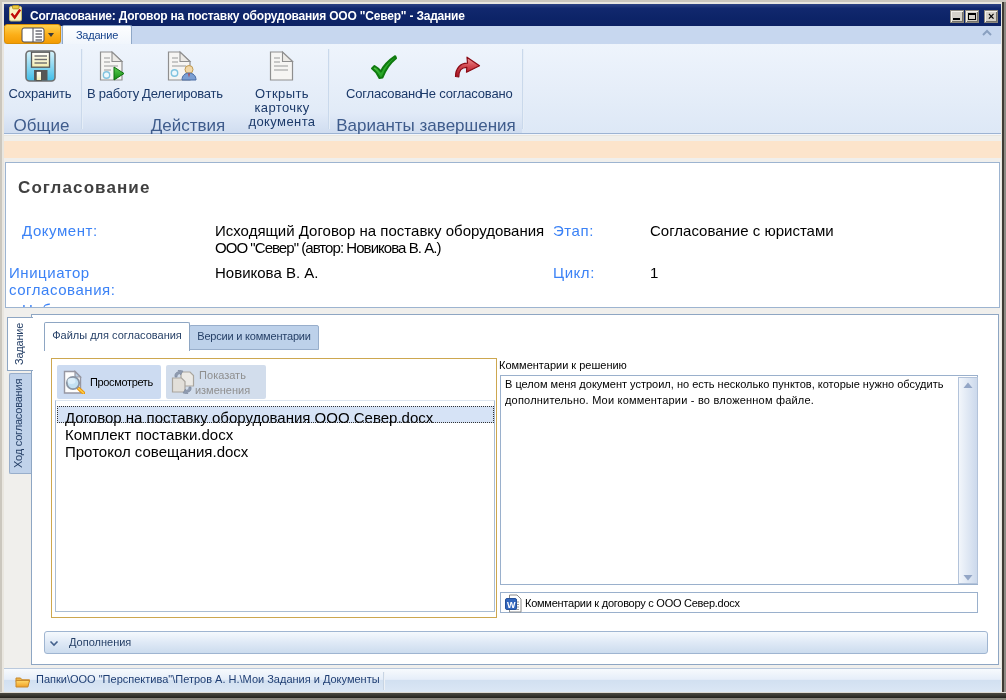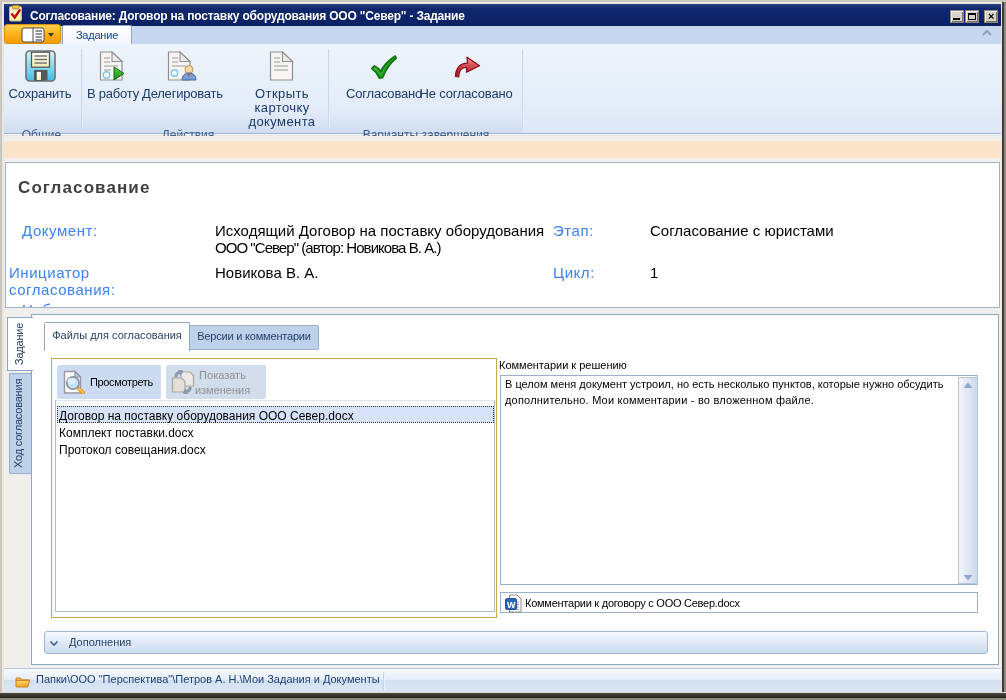--- a/index.html
+++ b/index.html
@@ -12,21 +12,21 @@
 .title .txt{position:absolute;left:26px;top:5px;}
 .wbtn{position:absolute;top:6px;width:14px;height:13px;background:#d6d2c9;border:1px solid #8d897f;box-shadow:inset 1px 1px 0 #f4f1ea, inset -1px -1px 0 #75726a;}
 
 .tabrow{left:4px;top:26px;width:997px;height:19px;background:#c7d7ef}
 .appbtn{left:4px;top:24px;width:57px;height:20px;background:linear-gradient(#ffd24e,#fcae17 55%,#f39c04);border:1px solid #d98f06;border-radius:3px;}
 .ribtab{left:62px;top:25px;width:70px;height:20px;background:linear-gradient(#fdfeff,#f0f5fc);border:1px solid #8fa8c8;border-bottom:none;border-radius:2px 2px 0 0;color:#15428b;font-size:11px;letter-spacing:-0.2px;text-align:center;line-height:19px}
 
 .ribbon{left:4px;top:44px;width:997px;height:90px;background:linear-gradient(#eef4fc,#e6eef9 50%,#dde8f6)}
 .rsep{top:49px;width:2px;height:80px;background:linear-gradient(90deg,#bccee5,#f3f8fd)}
 .ribbot{left:4px;top:133px;width:997px;height:2px;background:#9cb3d3;border-bottom:1px solid #f3f6fa}
-.glabel{top:128px;font-size:12px;color:#3f5c8c;text-align:center}
+.glabel{top:116px;font-size:17px;color:#3f5c8c;text-align:center}
 .blabel{top:87px;font-size:13px;letter-spacing:-0.2px;color:#1c3a6a;text-align:center;line-height:14px}
 
 .gap1{left:4px;top:136px;width:997px;height:5px;background:#f0efeb}
 .peach{left:4px;top:141px;width:997px;height:17px;background:#fce4cb}
 .clientbg{left:4px;top:158px;width:997px;height:534px;background:#f0efec}
 
 .fpanel{left:5px;top:162px;width:995px;height:146px;background:#fff;border:1px solid #9db4d0;overflow:hidden;font-size:15px;line-height:17px}
 .fpanel h1{position:absolute;left:12px;top:16px;font-size:17px;color:#404040;letter-spacing:1.1px}
 .flbl{position:absolute;font-weight:normal;color:#3b82f6;letter-spacing:0.55px}
 .fval{position:absolute;color:#000}
@@ -37,21 +37,21 @@
 .vtxt{writing-mode:vertical-rl;transform:rotate(180deg);font-size:11px;letter-spacing:-0.2px;color:#253f66;width:100%;height:100%;display:flex;align-items:center;justify-content:center;white-space:nowrap}
 .htabA{left:44px;top:322px;width:146px;height:29px;background:#fff;border:1px solid #8ea6c3;border-bottom:none;border-radius:2px 2px 0 0;font-size:11px;color:#253f66;text-align:center;line-height:25px;z-index:2;white-space:nowrap}
 .htabB{left:189px;top:325px;width:130px;height:25px;background:#bdd1ea;border:1px solid #98aecb;border-radius:2px 2px 0 0;font-size:11px;letter-spacing:-0.2px;color:#253f66;text-align:center;line-height:21px;white-space:nowrap}
 
 .obox{left:51px;top:358px;width:446px;height:260px;background:#fff;border:1px solid #cda74f}
 .tbtn1{left:57px;top:365px;width:104px;height:34px;background:#ccdbf1;border-radius:2px}
 .tbtn2{left:166px;top:365px;width:100px;height:34px;background:#d2ddec;border-radius:2px}
 .tbtn1 span{position:absolute;left:33px;top:11px;font-size:11px;letter-spacing:-0.35px;color:#000}
 .tbtn2 span{position:absolute;left:24px;top:3px;width:65px;font-size:11px;color:#8f8f8f;line-height:15px;text-align:center}
 .flist{left:55px;top:400px;width:440px;height:212px;background:#fff;border:1px solid #aabdd3;border-top-color:#dde6f0}
-.frow{position:absolute;left:1px;width:437px;height:17px;font-size:12px;color:#000;padding:3px 0 0 2px;white-space:nowrap}
+.frow{position:absolute;left:1px;width:437px;height:17px;font-size:15px;color:#000;padding:3px 0 0 8px;white-space:nowrap}
 .frowsel{background:#d6e3f6;outline:1px dotted #333;outline-offset:-1px}
 
 .clabel{left:499px;top:359px;font-size:11px;color:#000}
 .ctext{left:500px;top:375px;width:478px;height:210px;background:#fff;border:1px solid #9ab0cc;font-size:11px;color:#000;padding:0 22px 0 4px;line-height:16px;white-space:nowrap}
 .sbar{left:958px;top:377px;width:20px;height:207px;background:linear-gradient(90deg,#f2f6fb,#ccd9ec);border:1px solid #b3c3da}
 .attach{left:500px;top:592px;width:478px;height:21px;background:#fff;border:1px solid #9ab0cc;font-size:11px;letter-spacing:-0.25px;color:#000}
 .attach span{position:absolute;left:24px;top:4px}
 
 .expander{left:44px;top:631px;width:944px;height:23px;background:linear-gradient(#f5f9fd,#dfe9f6 50%,#ccdcee);border:1px solid #9fb5d1;border-radius:3px;font-size:11px;color:#253f66}
 .expander span{position:absolute;left:24px;top:4px}

